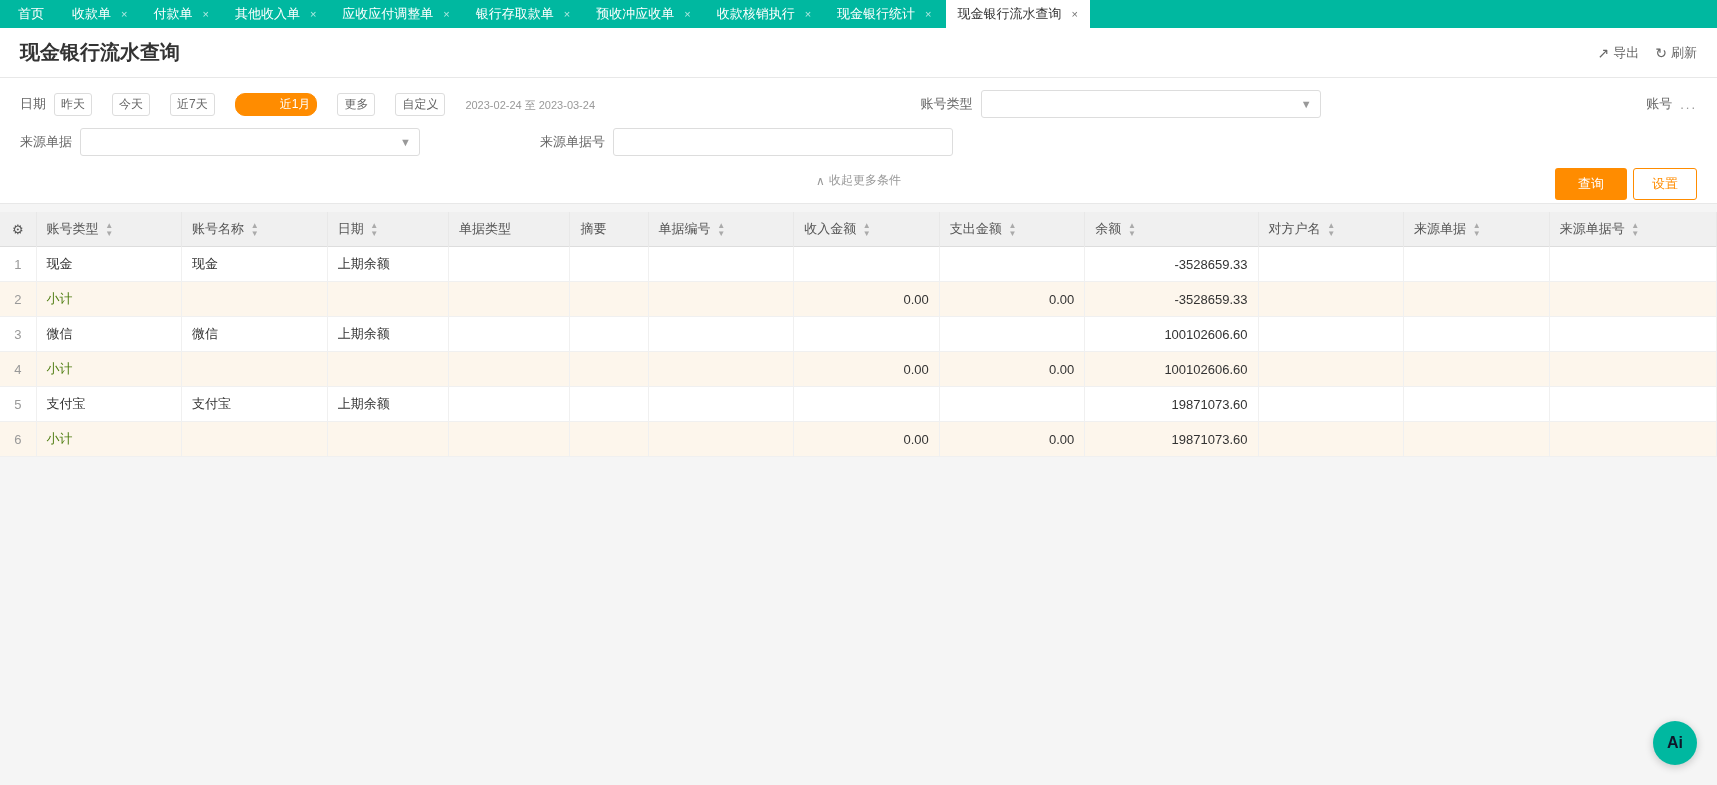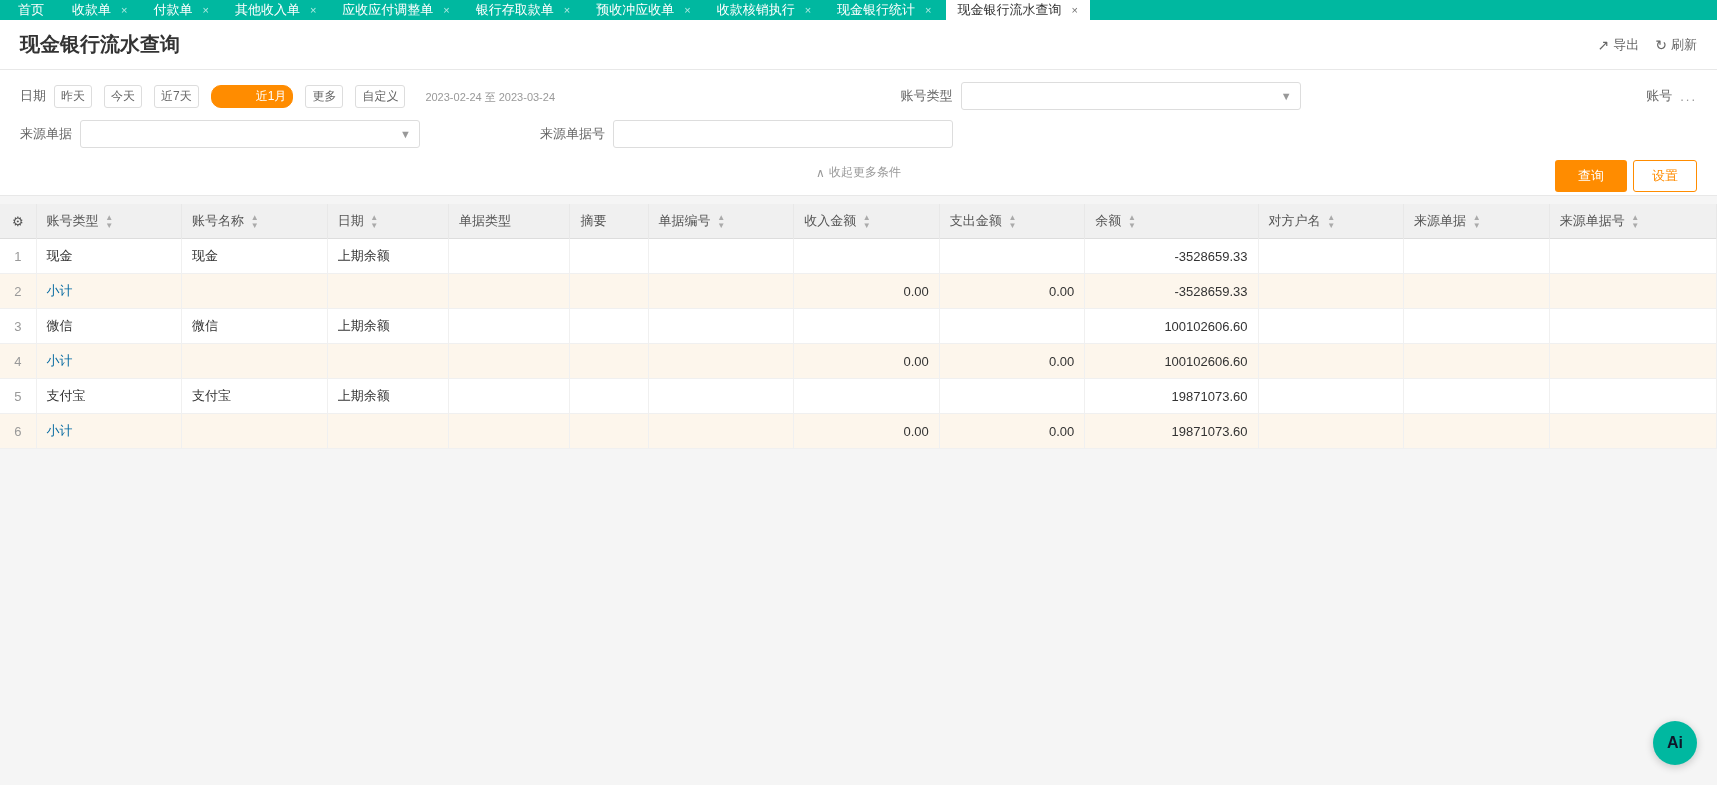--- a/index.html
+++ b/index.html
@@ -3,21 +3,21 @@
   <meta charset="utf-8">
   <style>
     * { box-sizing: border-box; margin: 0; padding: 0; }
     body { font-family: 'Microsoft YaHei', Arial, sans-serif; font-size: 13px; background: #f5f5f5; color: #333; }
 
     
     .top-nav {
       background: #00b8a0;
       display: flex;
       align-items: center;
-      height: 20px;
+      height: 28px;
       padding: 0 4px;
       gap: 2px;
       overflow: hidden;
     }
     .nav-tab {
       color: #fff;
       padding: 0 12px;
       height: 36px;
       display: flex;
       align-items: center;
@@ -94,21 +94,21 @@
       gap: 8px;
     }
     .filter-label {
       color: #666;
       white-space: nowrap;
       font-size: 13px;
     }
     .date-shortcuts {
       display: flex;
       align-items: center;
-      gap: 12px;
+      gap: 20px;
     }
     .date-btn {
       padding: 2px 6px;
       border: 1px solid #ddd;
       border-radius: 3px;
       cursor: pointer;
       font-size: 12px;
       color: #666;
       background: #fff;
     }
@@ -235,21 +235,21 @@
     }
     tbody td {
       padding: 8px 10px;
       color: #333;
       white-space: nowrap;
       border-right: 1px solid #f0f0f0;
     }
     .td-number { text-align: right; }
     .td-index { color: #999; text-align: center; }
     .gear-col { width: 36px; text-align: center; }
-    .subtotal-label { color: #0369a1; }
+    .subtotal-label { color: #4d7c0f; }
 
     .filter-section {
       position: relative;
     }
   </style>
 </head>
 <body>
 
 <div class="top-nav">
   <div class="nav-home">首页</div>

